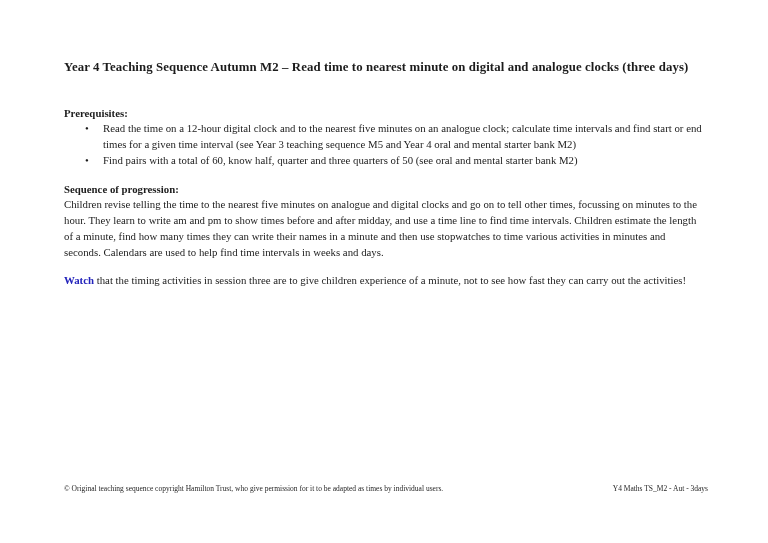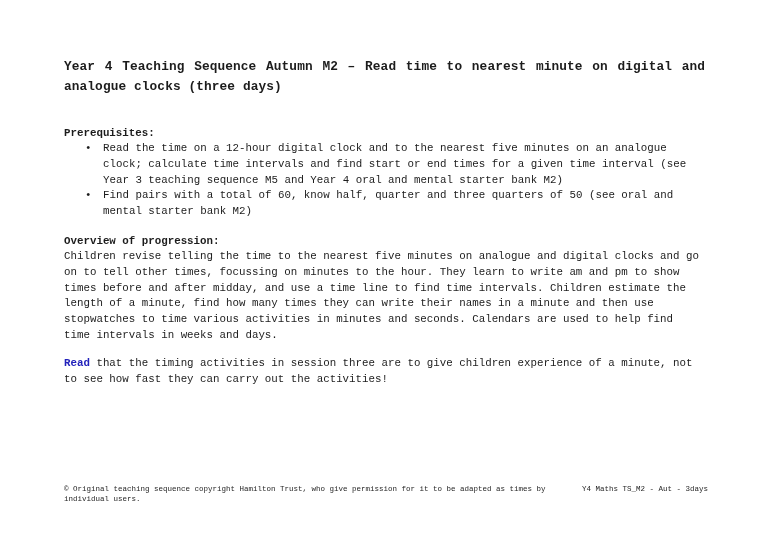--- a/index.html
+++ b/index.html
@@ -5,21 +5,21 @@
   html, body {
     margin: 0;
     padding: 0;
     background: #ffffff;
   }
   .page {
     position: relative;
     width: 768px;
     height: 543px;
     background: #ffffff;
-    font-family: Liberation Mono, monospace;
+    font-family: Liberation Serif, serif;
     color: var(--text, #1c1c1c);
     overflow: hidden;
   }
   .content {
     position: absolute;
     left: 64px;
     top: 57px;
     width: 641px;
   }
   h1.doc-title {
@@ -101,25 +101,25 @@
           <span class="li-text">Read the time on a 12-hour digital clock and to the nearest five minutes on an analogue clock; calculate time intervals and find start or end times for a given time interval (see Year 3 teaching sequence M5 and Year 4 oral and mental starter bank M2)</span>
         </li>
         <li>
           <span class="bullet-glyph">•</span>
           <span class="li-text">Find pairs with a total of 60, know half, quarter and three quarters of 50 (see oral and mental starter bank M2)</span>
         </li>
       </ul>
     </section>
 
     <section>
-      <h2 class="section-heading">Overview of progression:</h2>
+      <h2 class="section-heading">Sequence of progression:</h2>
       <p class="body-text overview-paragraph">Children revise telling the time to the nearest five minutes on analogue and digital clocks and go on to tell other times, focussing on minutes to the hour. They learn to write am and pm to show times before and after midday, and use a time line to find time intervals. Children estimate the length of a minute, find how many times they can write their names in a minute and then use stopwatches to time various activities in minutes and seconds. Calendars are used to help find time intervals in weeks and days.</p>
     </section>
 
-    <p class="body-text note-paragraph"><span class="label-blue">Read</span><span> that the timing activities in session three are to give children experience of a minute, not to see how fast they can carry out the activities!</span></p>
+    <p class="body-text note-paragraph"><span class="label-blue">Watch</span><span> that the timing activities in session three are to give children experience of a minute, not to see how fast they can carry out the activities!</span></p>
 
 
   </div>
 
   <div class="footer">
     <span class="copyright">© Original teaching sequence copyright Hamilton Trust, who give permission for it to be adapted as times by individual users.</span>
     <span class="doc-ref">Y4 Maths TS_M2 - Aut - 3days</span>
   </div>
 </div>
 

